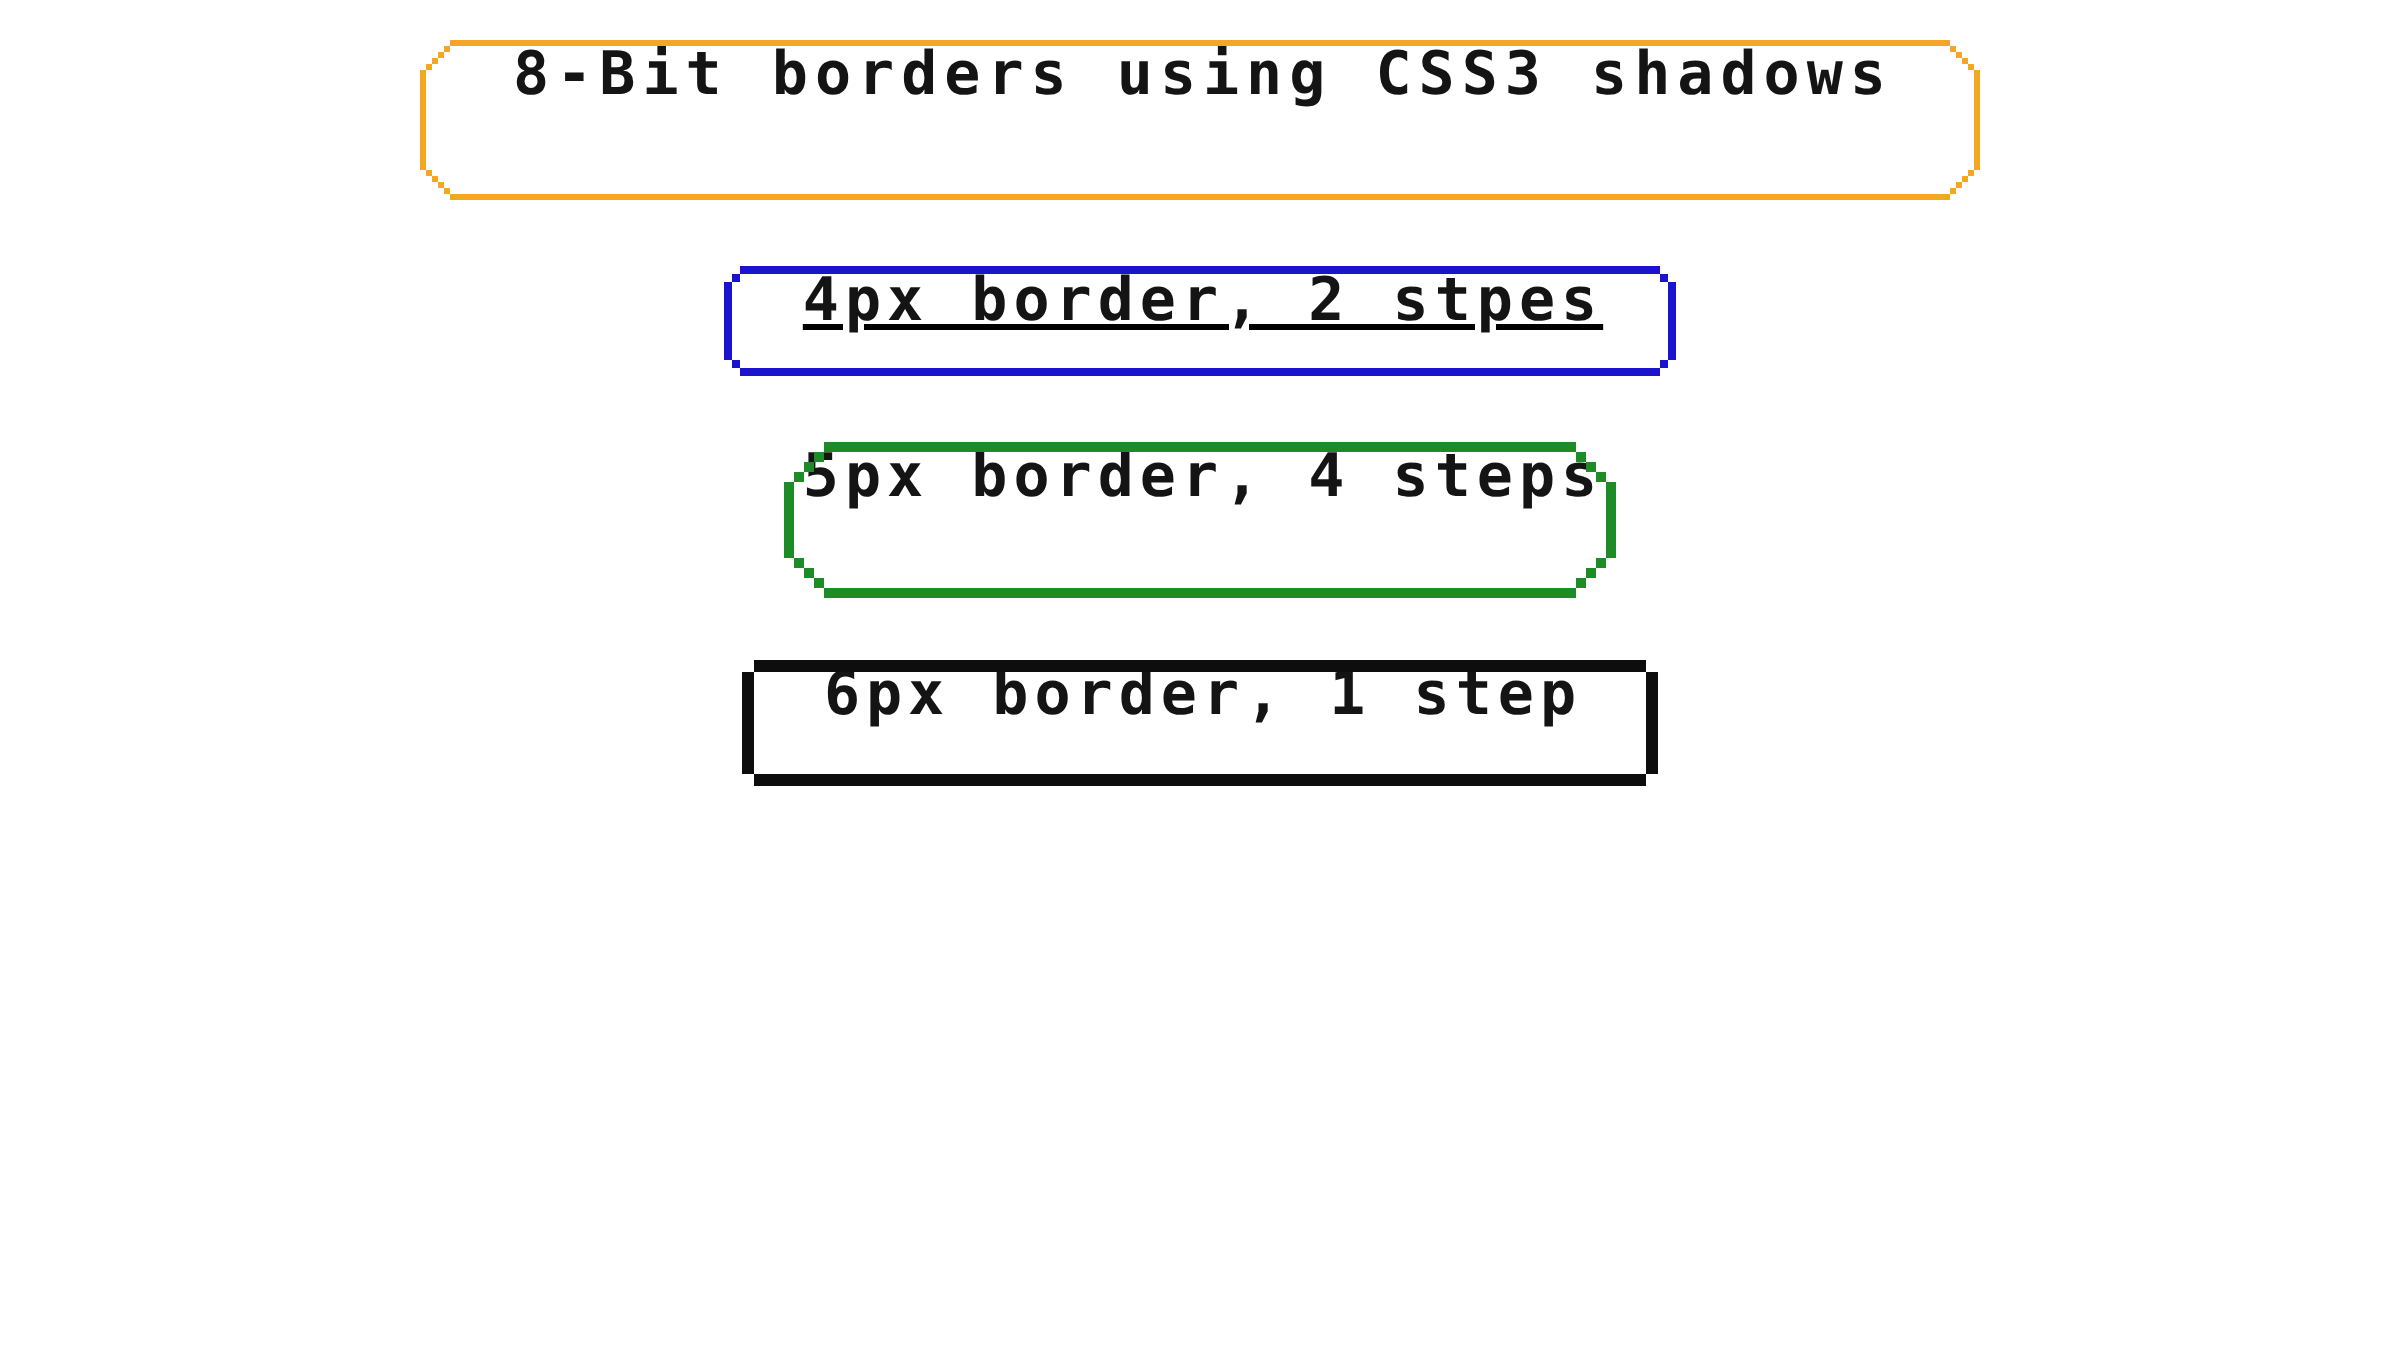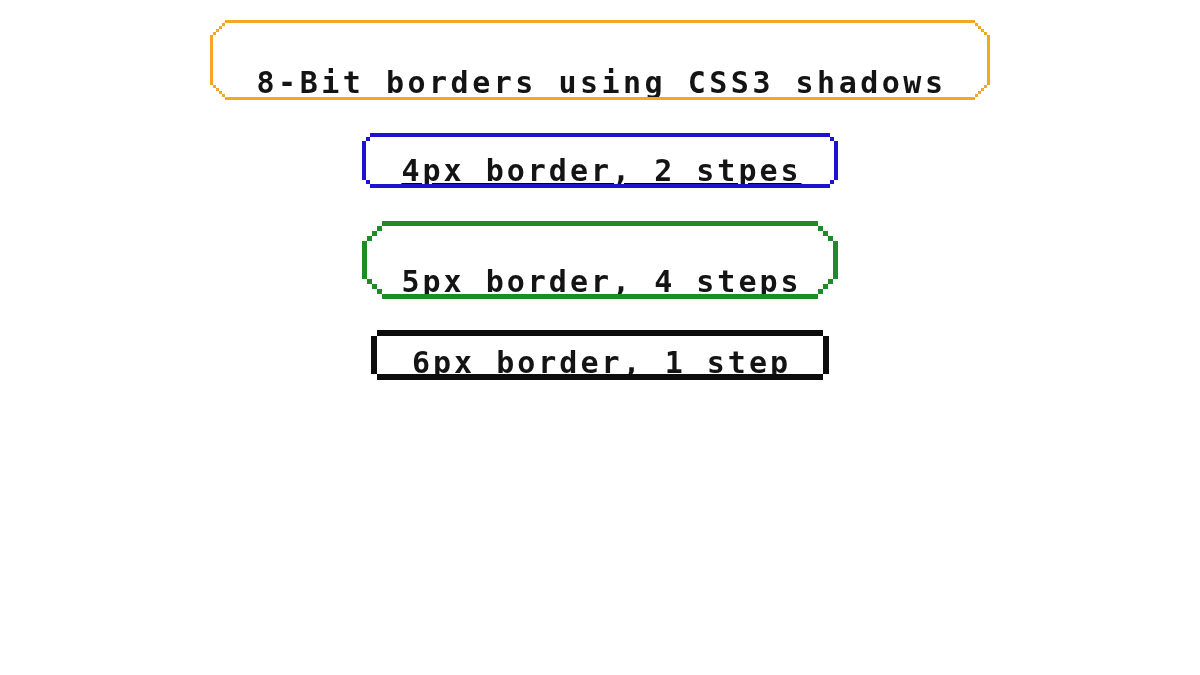--- a/index.html
+++ b/index.html
@@ -16,41 +16,41 @@
     height: 675px;
     display: flex;
     flex-direction: column;
     align-items: center;
     box-sizing: border-box;
     padding-top: 20px;
   }
   .eightbit-box {
     position: relative;
     display: flex;
-    align-items: flex-end;
+    align-items: flex-start;
     justify-content: center;
     box-sizing: border-box;
     background: #ffffff;
   }
   .eightbit-box .label {
     font-weight: bold;
     font-size: 30px;
     letter-spacing: 3px;
     color: #141414;
     white-space: nowrap;
     text-indent: 3px; 
   }
   .bseg { position: absolute; }
 
   
   .box-title { width: 780px; height: 80px; margin-bottom: 33px; }
   .box-blue  { width: 476px; height: 55px; margin-bottom: 33px; text-decoration: underline; }
   .box-red   { width: 480px; height: 56px; margin-bottom: 35px; }
-  .box-green { width: 476px; height: 78px; margin-bottom: 31px; }
-  .box-black { width: 458px; height: 50px; }
+  .box-green { width: 416px; height: 78px; margin-bottom: 31px; }
+  .box-black { width: 458px; height: 63px; }
   .box-title .label { font-size: 30px; letter-spacing: 3.5px; }
 </style>
 </head>
 <body>
 
 <div class="stage">
 
   <div class="eightbit-box box-title">
     <span class="label">8-Bit borders using CSS3 shadows</span>
   <div class="bseg" style="left: 15px; right: 15px; top: 0px; height: 3px; background: rgb(245, 166, 35);"></div>

